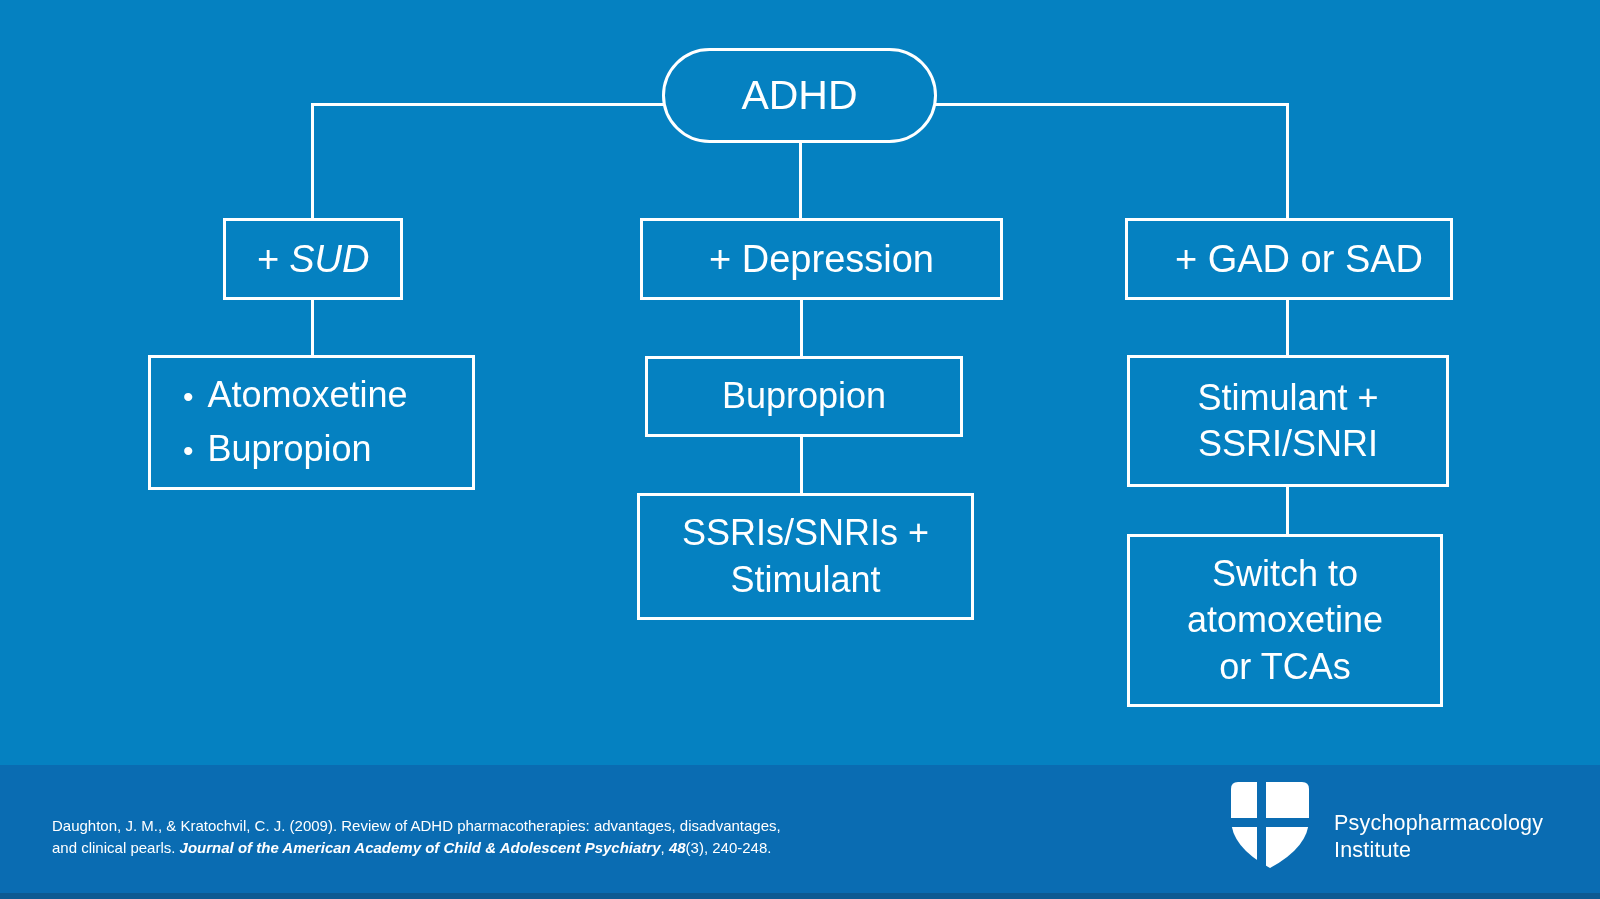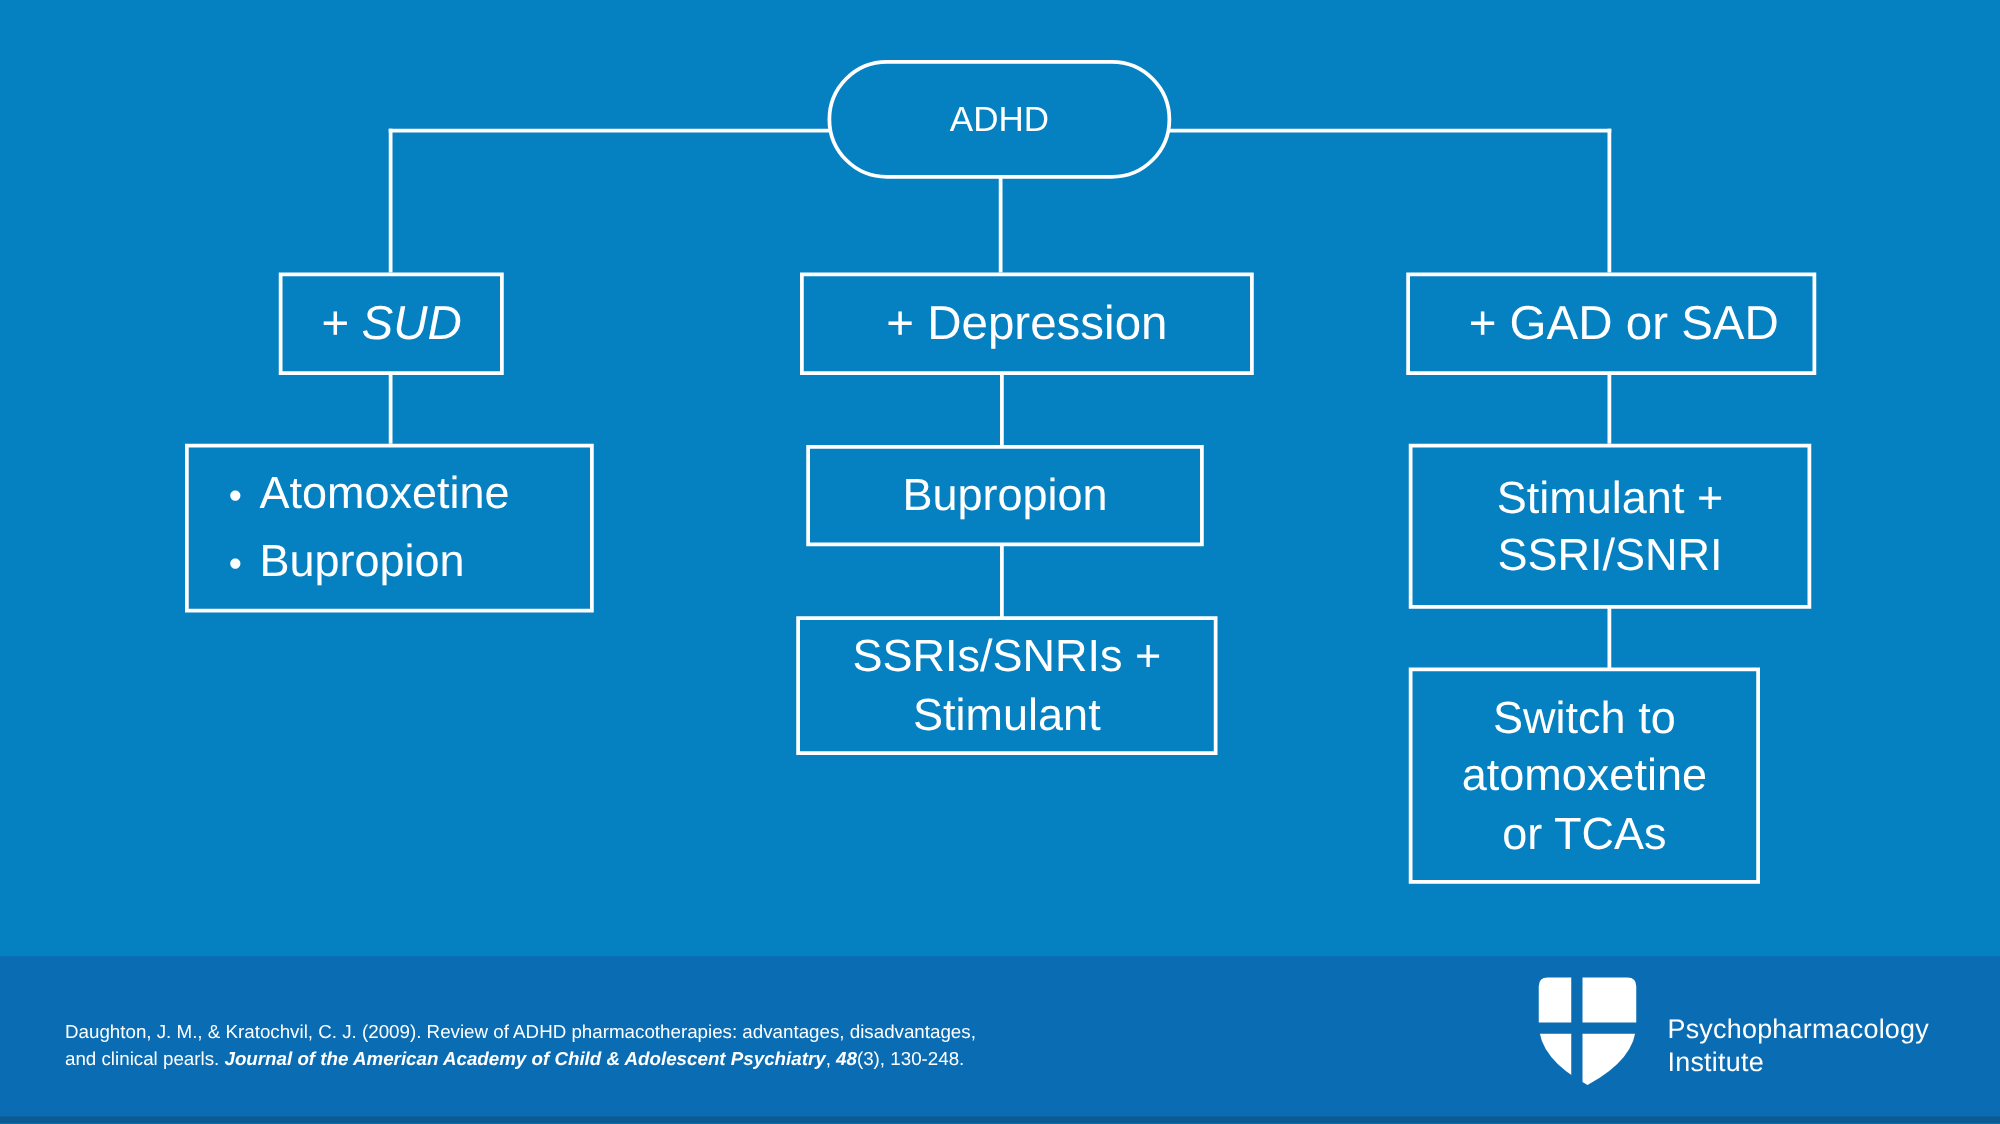--- a/index.html
+++ b/index.html
@@ -16,21 +16,21 @@
   .node{
     position:absolute;
     box-sizing:border-box;
     border:3px solid var(--ink);
     display:flex;align-items:center;justify-content:center;
     text-align:center;
     background:transparent;
     color:var(--ink);
   }
   .node .lbl{white-space:pre-line;line-height:1.28;}
-  .pill{border-radius:48px;font-size:28px;}
+  .pill{border-radius:48px;font-size:41px;}
   .cond{font-size:38px;}
   .treat{font-size:36px;}
 
   .bullets{flex-direction:column;align-items:flex-start;justify-content:center;padding-left:32px;}
   .bullet-row{display:flex;align-items:baseline;font-size:36px;line-height:52px;}
   .bullet-glyph{margin-right:14px;font-size:30px;}
 
   .connector{position:absolute;background:var(--ink);}
 
   
@@ -90,40 +90,40 @@
     <div class="bullet-row">
       <span class="bullet-glyph">•</span>
       <span>Bupropion</span>
     </div>
   </div>
 
   <div class="node treat" style="left:645px;top:356px;width:318px;height:81px;">
     <span class="lbl">Bupropion</span>
   </div>
 
-  <div class="node treat" style="left:637px;top:493px;width:337px;height:111px;">
+  <div class="node treat" style="left:637px;top:493px;width:337px;height:127px;">
     <span class="lbl">SSRIs/SNRIs +
 Stimulant</span>
   </div>
 
   <div class="node treat" style="left:1127px;top:355px;width:322px;height:132px;">
     <span class="lbl">Stimulant +
 SSRI/SNRI</span>
   </div>
 
-  <div class="node treat" style="left:1127px;top:534px;width:281px;height:173px;">
+  <div class="node treat" style="left:1127px;top:534px;width:316px;height:173px;">
     <span class="lbl">Switch to
 atomoxetine
 or TCAs</span>
   </div>
 
   <div class="footer">
     <div class="citation">
       <div>Daughton, J. M., &amp; Kratochvil, C. J. (2009). Review of ADHD pharmacotherapies: advantages, disadvantages,</div>
-      <div><span>and clinical pearls. </span><span class="ital">Journal of the American Academy of Child &amp; Adolescent Psychiatry</span><span>, </span><span class="ital">48</span><span>(3), 130-248.</span></div>
+      <div><span>and clinical pearls. </span><span class="ital">Journal of the American Academy of Child &amp; Adolescent Psychiatry</span><span>, </span><span class="ital">48</span><span>(3), 240-248.</span></div>
     </div>
 
     <div class="brand">
       <svg class="brand-shield" viewBox="0 0 80 88" xmlns="http://www.w3.org/2000/svg" aria-hidden="true">
         <path d="M8,1 L72,1 Q79,1 79,8 L79,38 Q79,66 40,87 Q1,66 1,38 L1,8 Q1,1 8,1 Z" fill="#ffffff"></path>
         <rect x="27" y="-2" width="9" height="92" fill="#0a6cb2"></rect>
         <rect x="-2" y="37" width="84" height="9" fill="#0a6cb2"></rect>
       </svg>
       <div class="brand-text">
         <span>Psychopharmacology</span>

